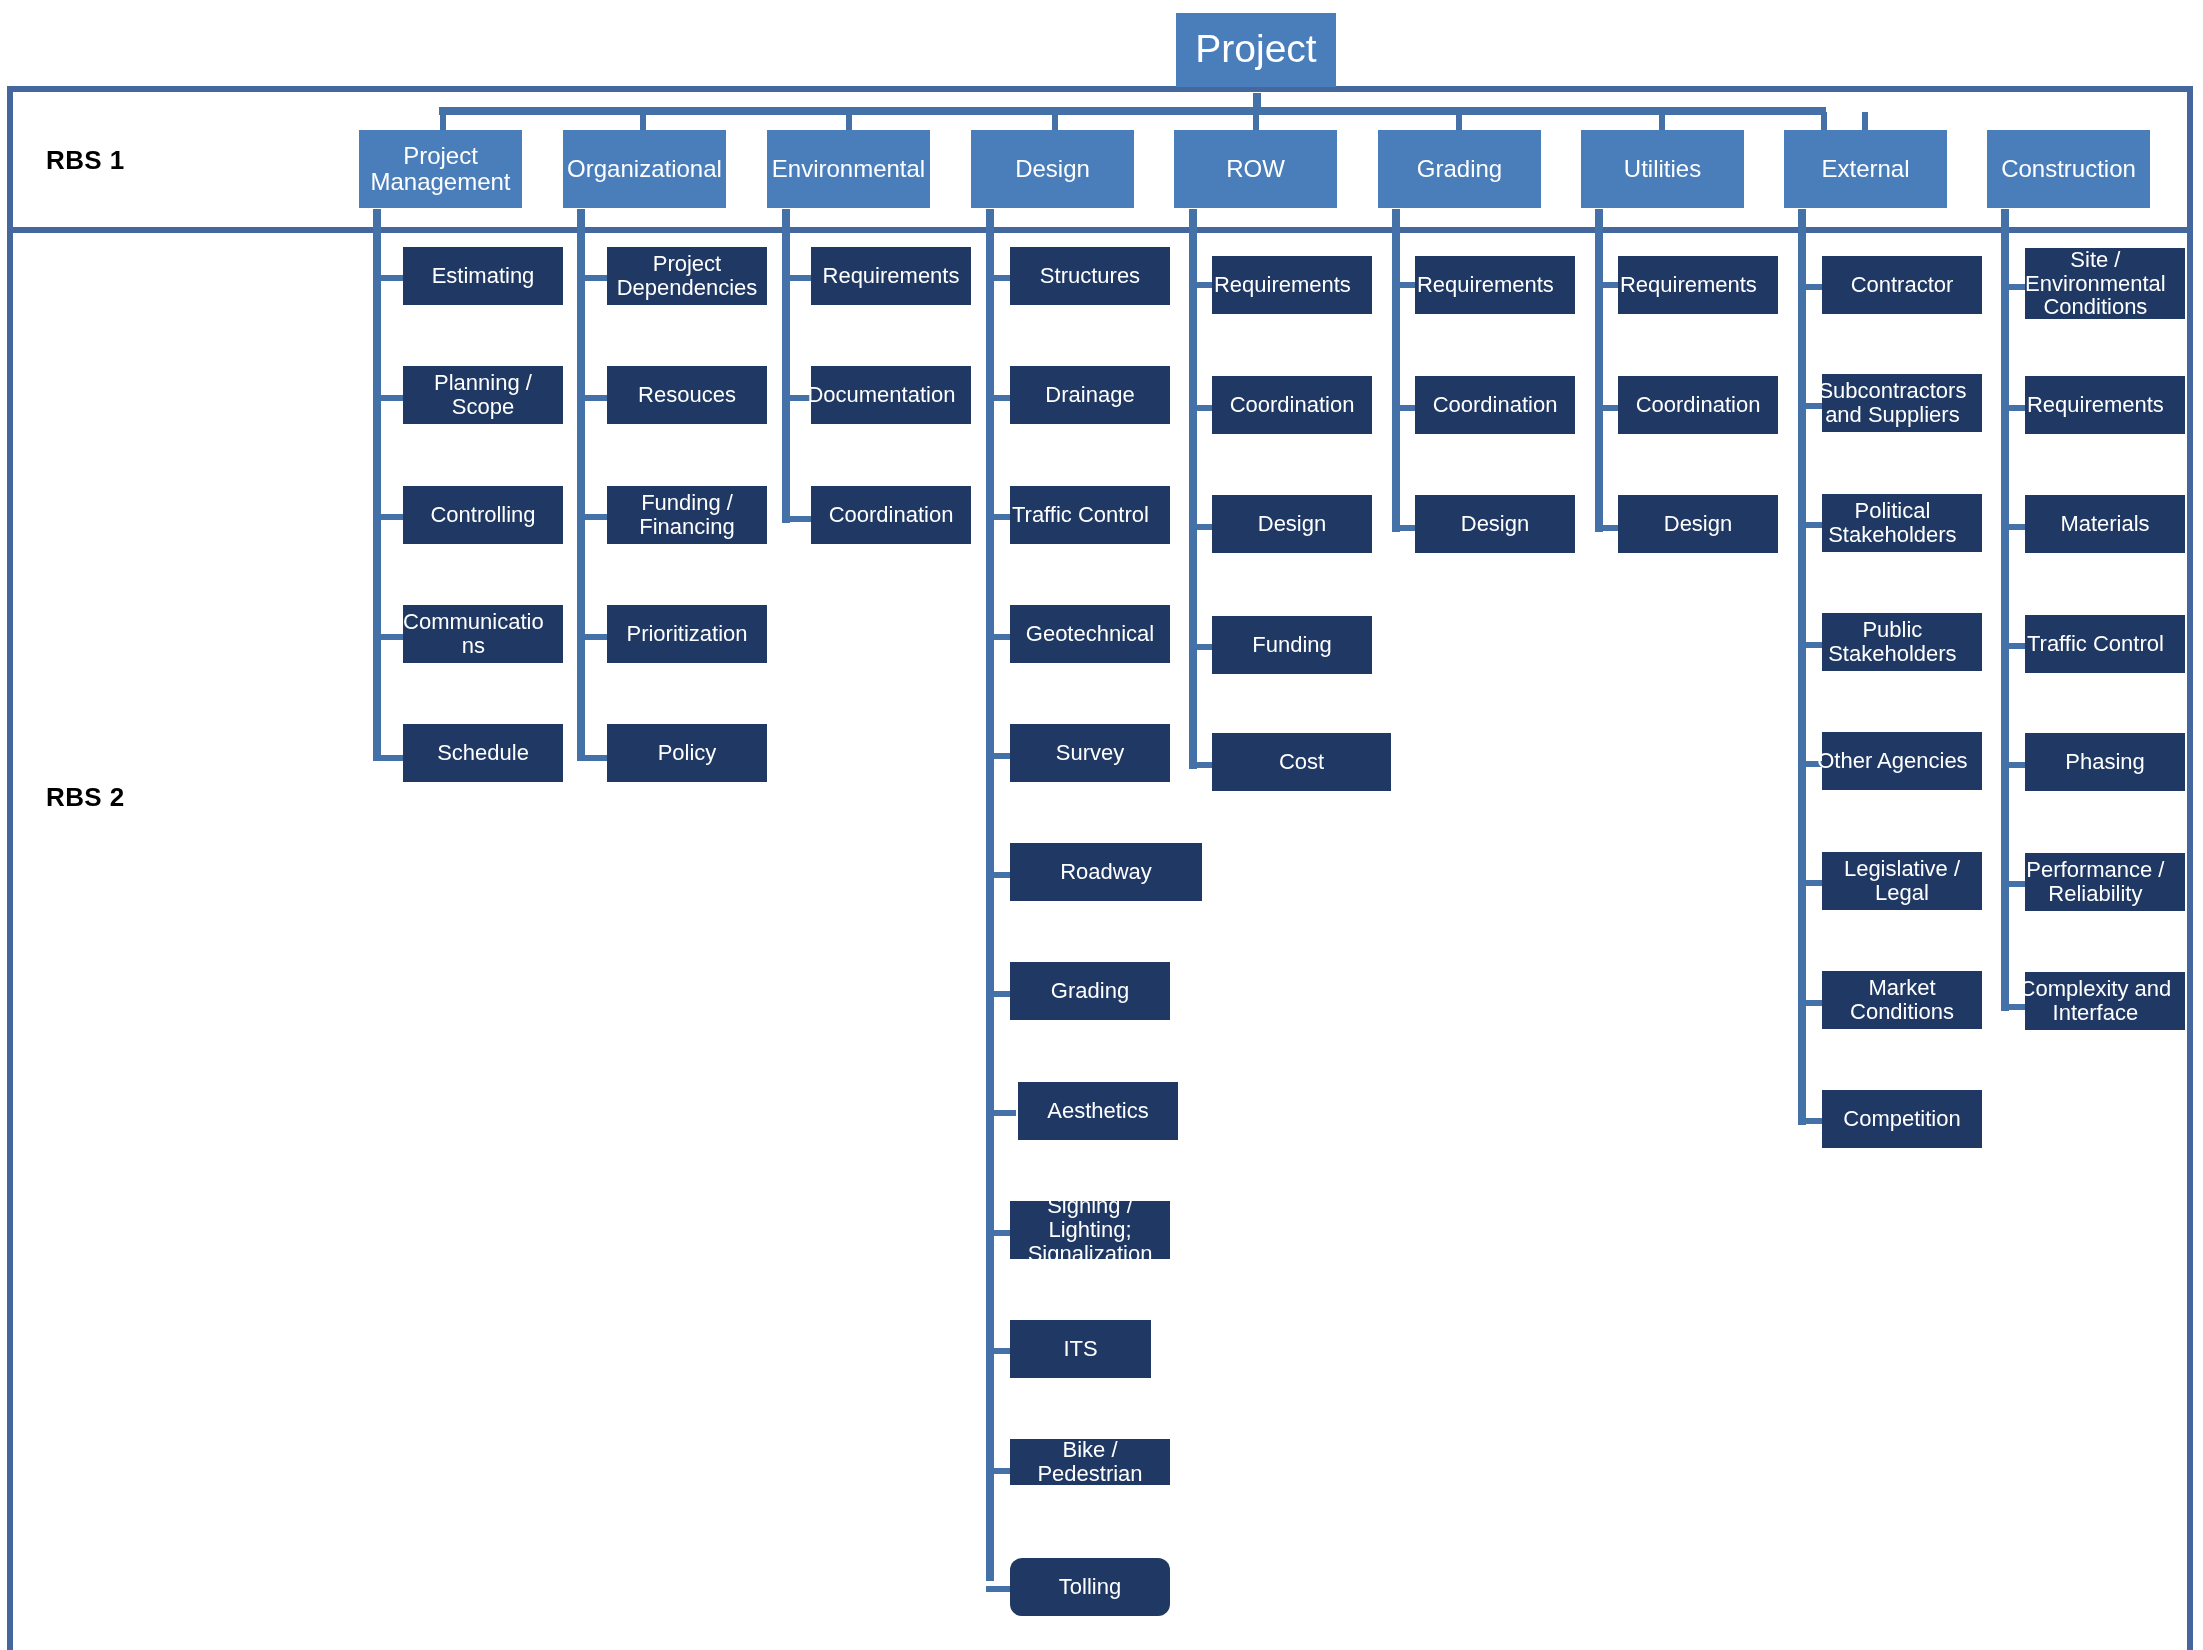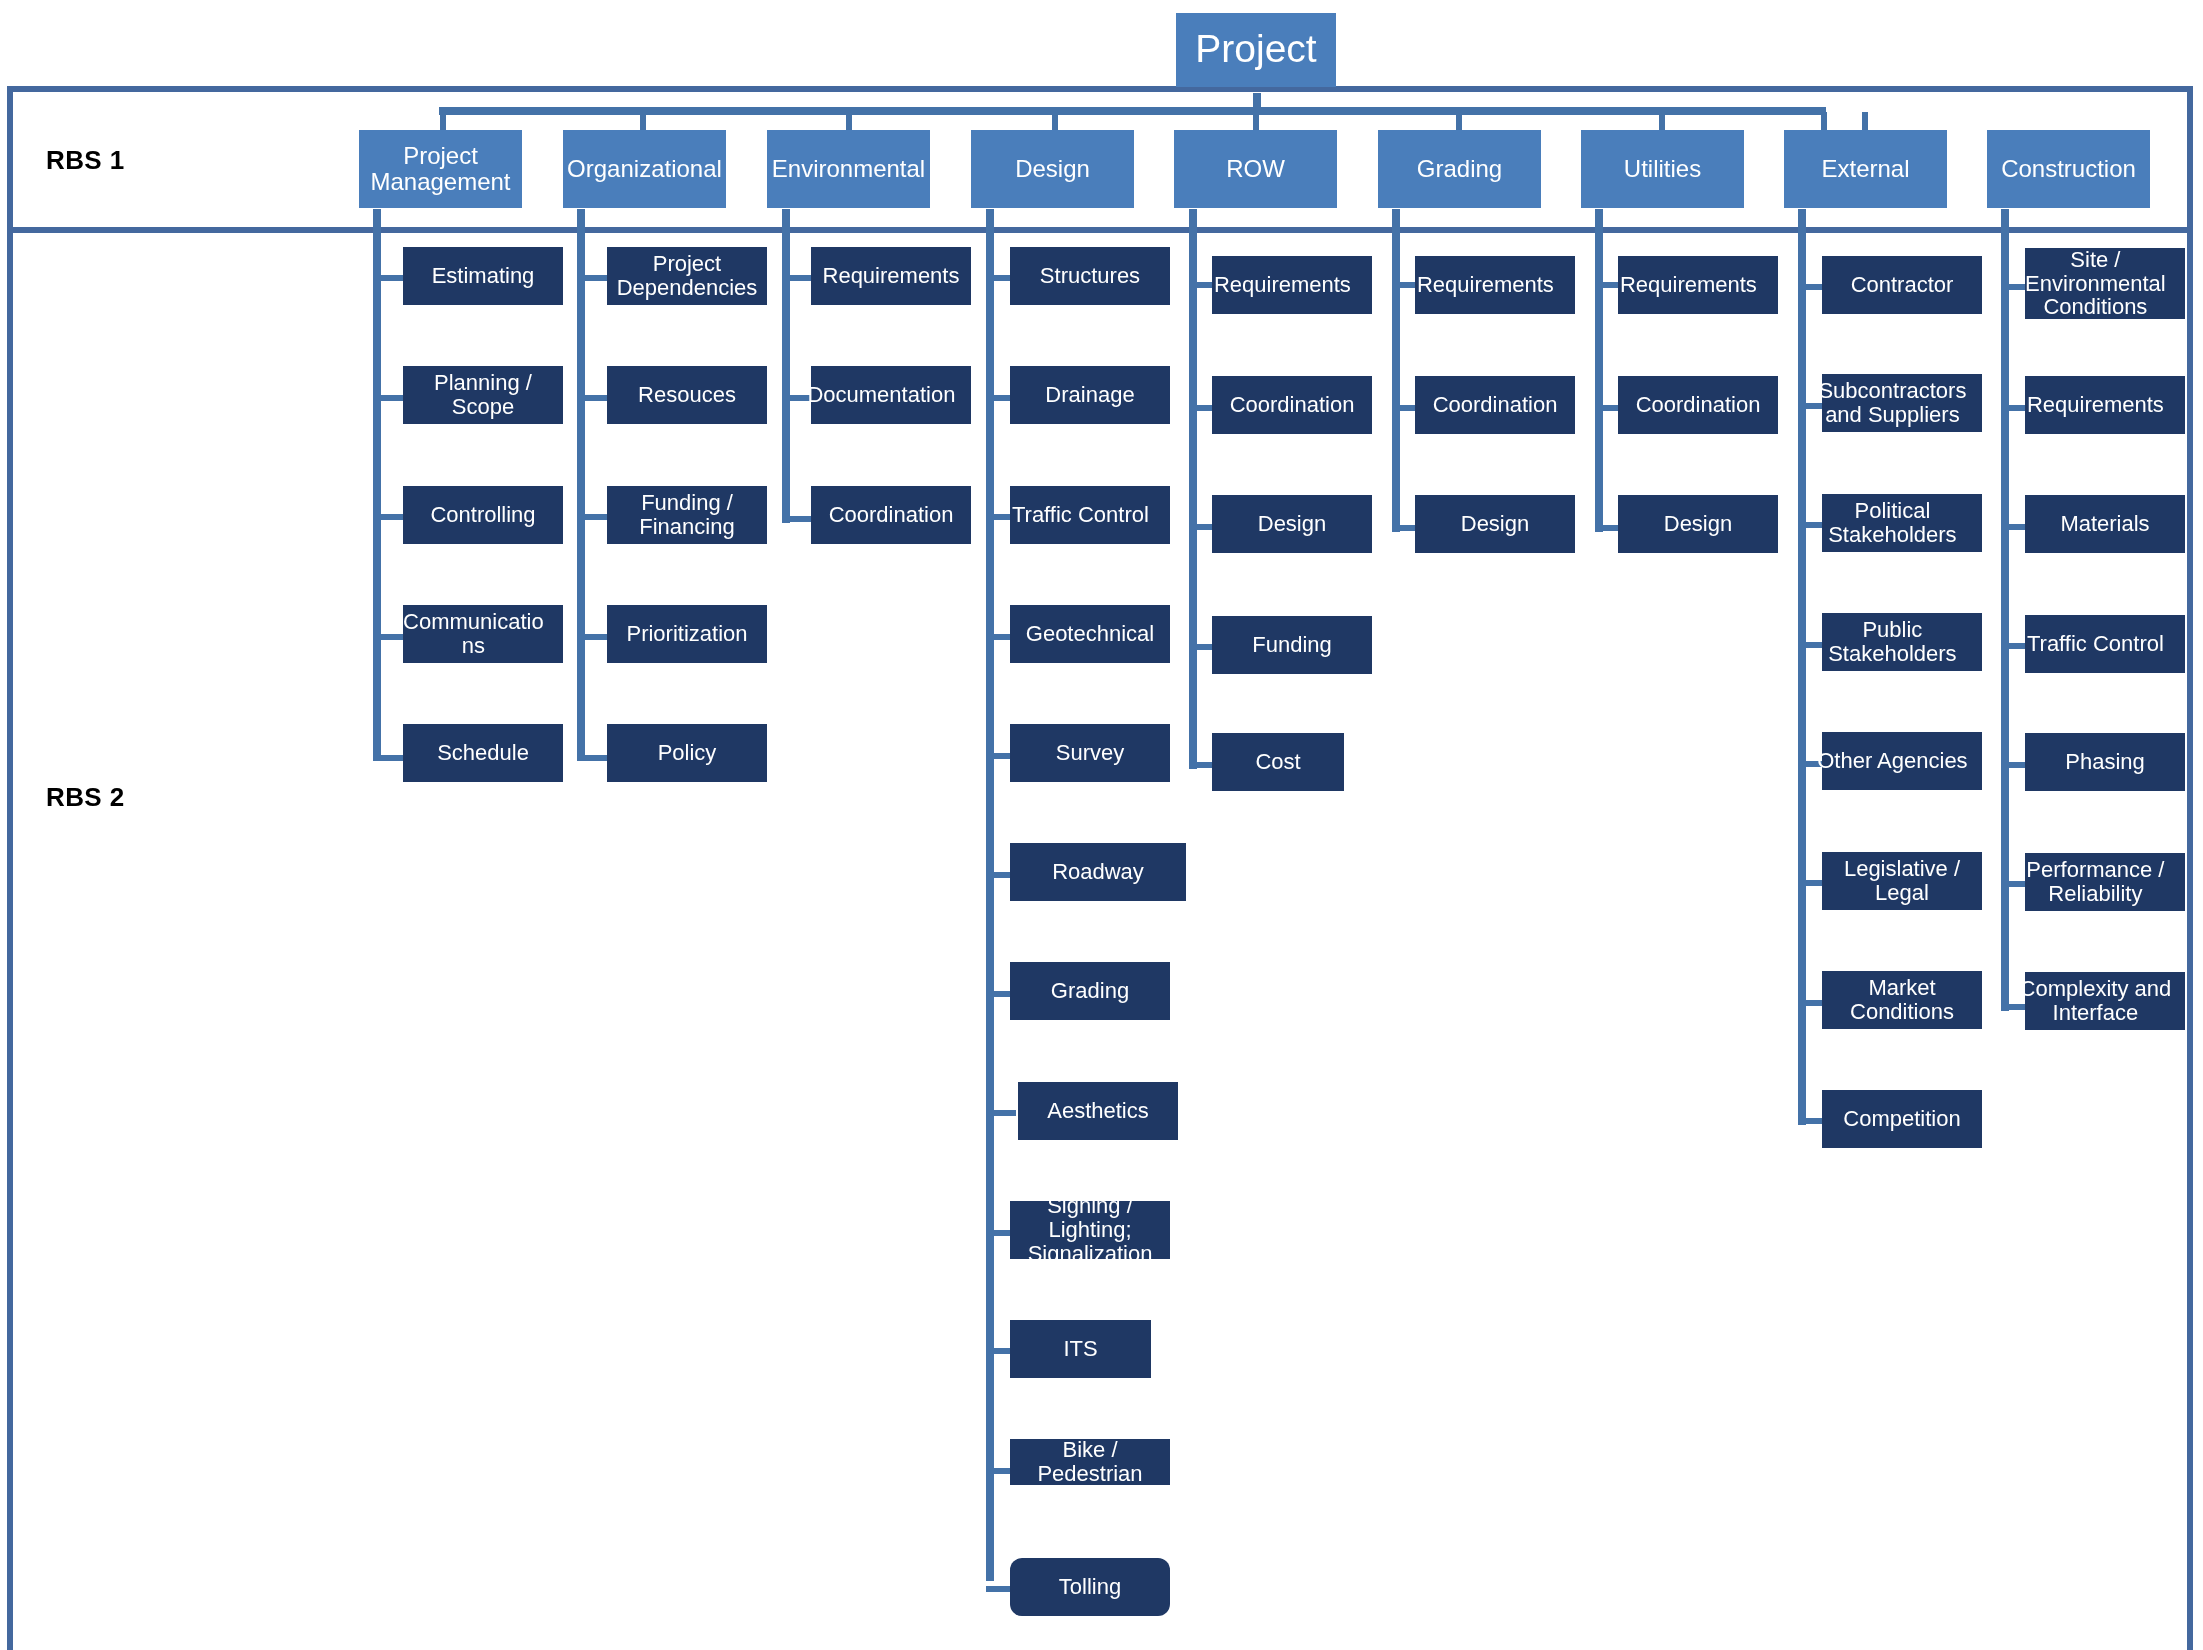--- a/index.html
+++ b/index.html
@@ -208,21 +208,21 @@
   <div class="node lvl2" style="left:1010px; top:247px; width:160px; height:58px;">
     <span class="node-label">Structures</span></div>
   <div class="node lvl2" style="left:1010px; top:366px; width:160px; height:58px;">
     <span class="node-label">Drainage</span></div>
   <div class="node lvl2 overflow" style="left:1010px; top:486px; width:160px; height:58px;">
     <span class="node-label">Traffic Control</span></div>
   <div class="node lvl2" style="left:1010px; top:605px; width:160px; height:58px;">
     <span class="node-label">Geotechnical</span></div>
   <div class="node lvl2" style="left:1010px; top:724px; width:160px; height:58px;">
     <span class="node-label">Survey</span></div>
-  <div class="node lvl2" style="left:1010px; top:843px; width:176px; height:58px;">
+  <div class="node lvl2" style="left:1010px; top:843px; width:192px; height:58px;">
     <span class="node-label">Roadway</span></div>
   <div class="node lvl2" style="left:1010px; top:962px; width:160px; height:58px;">
     <span class="node-label">Grading</span></div>
   <div class="node lvl2" style="left:1010px; top:1082px; width:160px; height:58px;margin-left:8px;">
     <span class="node-label">Aesthetics</span></div>
   <div class="node lvl2" style="left:1010px; top:1201px; width:160px; height:58px;">
     <span class="node-label">Signing /
 Lighting;
 Signalization</span></div>
   <div class="node lvl2" style="left:1010px; top:1320px; width:141px; height:58px;">
@@ -241,21 +241,21 @@
   <div class="conn h" style="left:1189px; top:762px; width:30px;"></div>
 
   <div class="node lvl2 overflow" style="left:1212px; top:256px; width:160px; height:58px;">
     <span class="node-label">Requirements</span></div>
   <div class="node lvl2" style="left:1212px; top:376px; width:160px; height:58px;">
     <span class="node-label">Coordination</span></div>
   <div class="node lvl2" style="left:1212px; top:495px; width:160px; height:58px;">
     <span class="node-label">Design</span></div>
   <div class="node lvl2" style="left:1212px; top:616px; width:160px; height:58px;">
     <span class="node-label">Funding</span></div>
-  <div class="node lvl2" style="left:1212px; top:733px; width:132px; height:58px;">
+  <div class="node lvl2" style="left:1212px; top:733px; width:179px; height:58px;">
     <span class="node-label">Cost</span></div>
 
   <div class="conn thick-v" style="left:1392px; top:209px; height:323px;"></div>
   <div class="conn h" style="left:1392px; top:282px; width:30px;"></div>
   <div class="conn h" style="left:1392px; top:405px; width:30px;"></div>
   <div class="conn h" style="left:1392px; top:525px; width:30px;"></div>
 
   <div class="node lvl2 overflow" style="left:1415px; top:256px; width:160px; height:58px;">
     <span class="node-label">Requirements</span></div>
   <div class="node lvl2" style="left:1415px; top:376px; width:160px; height:58px;">

